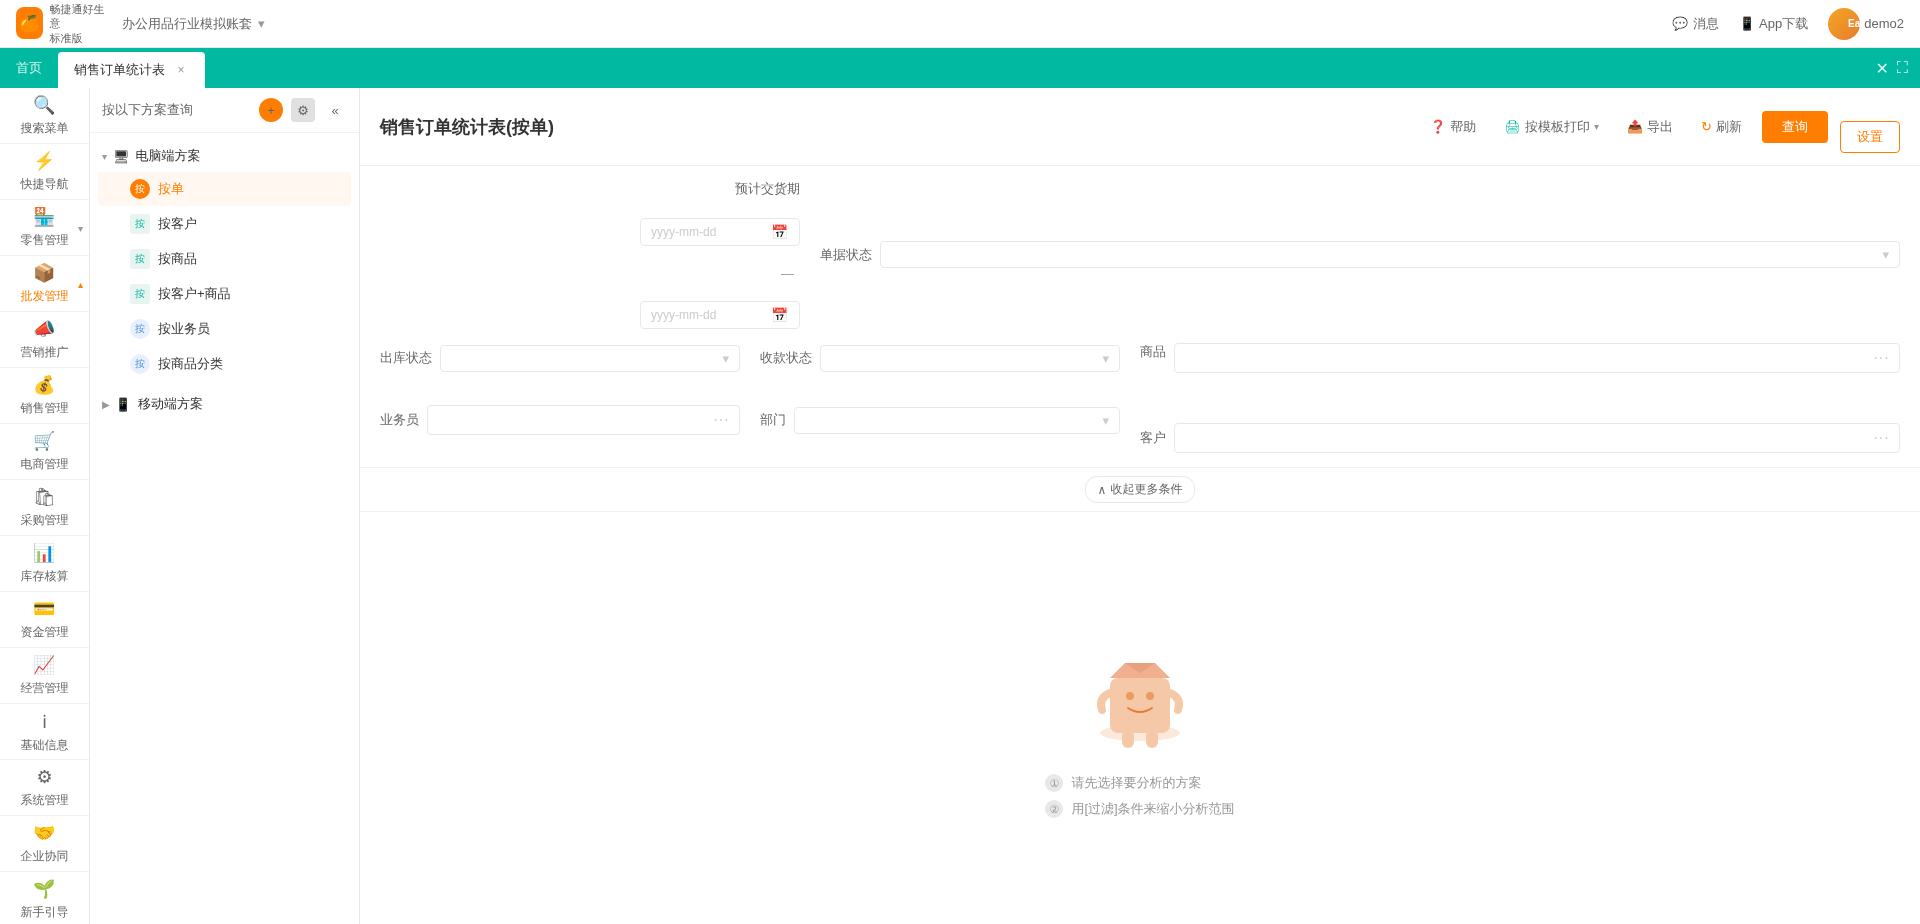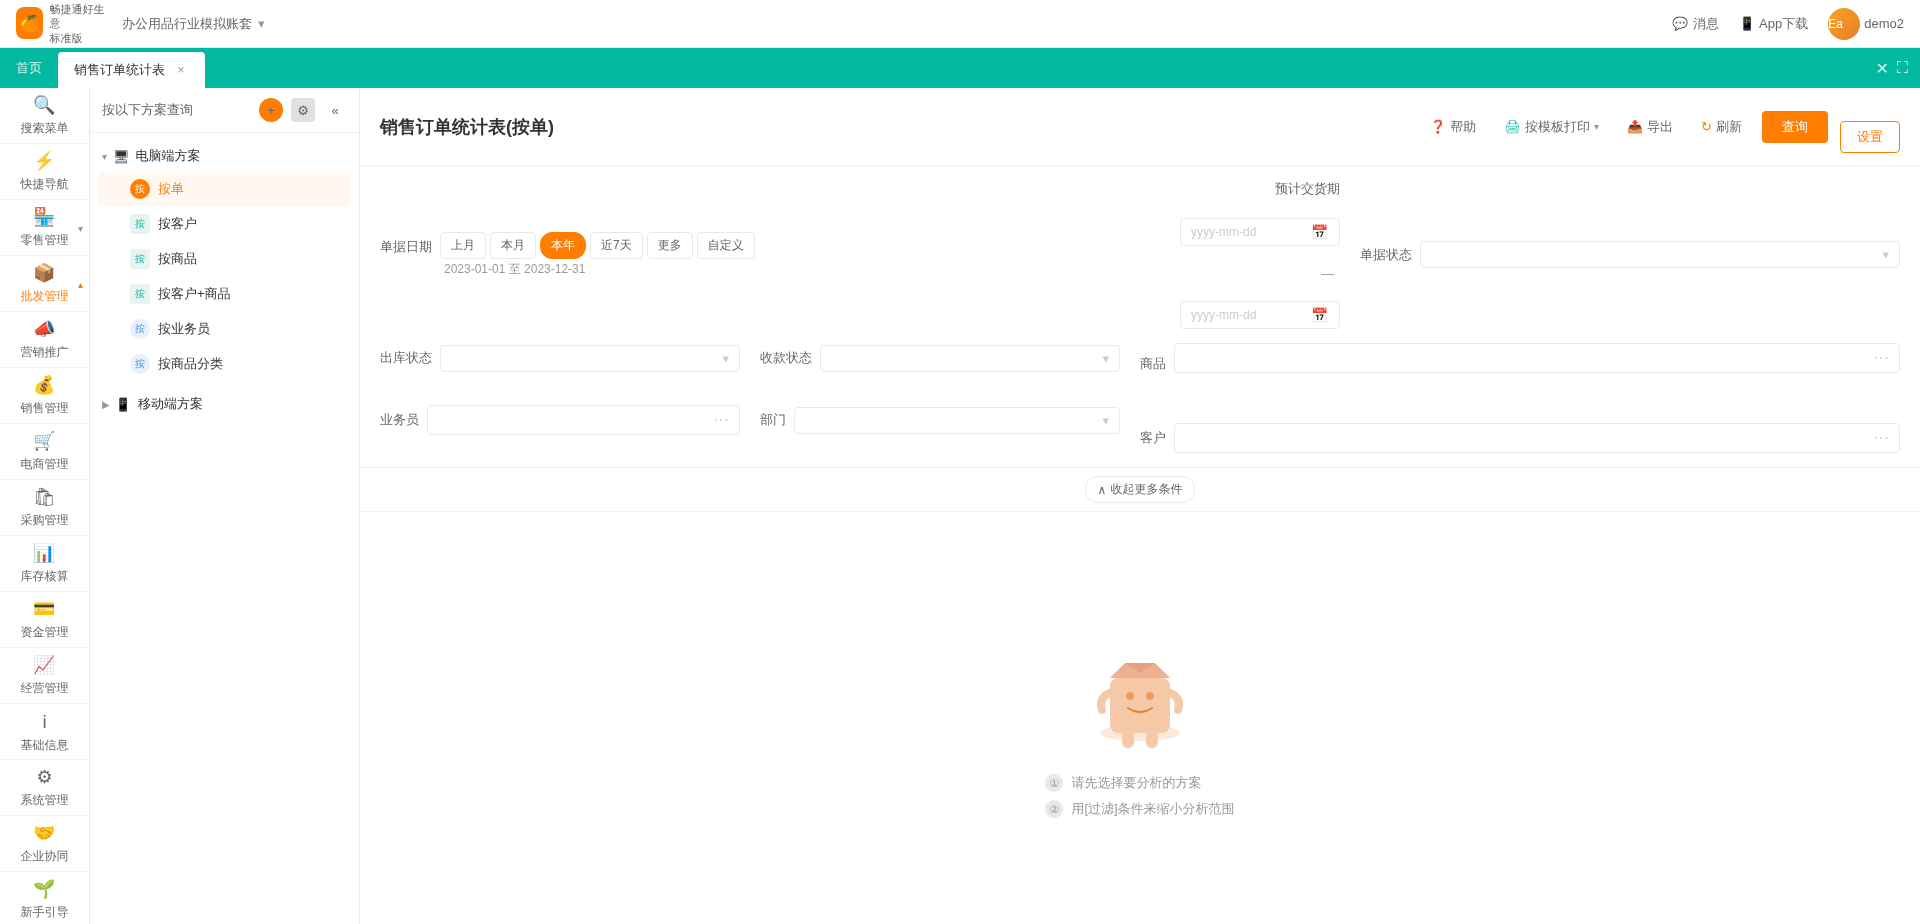--- a/index.html
+++ b/index.html
@@ -54,22 +54,22 @@
       align-items: center;
       gap: 4px;
       cursor: pointer;
       color: #666;
       font-size: 13px;
     }
     .avatar {
       width: 32px; height: 32px;
       border-radius: 50%;
       background: linear-gradient(135deg, #f5a623, #e87c2d);
-      display: flex; align-items: center; justify-content: flex-start;
-      color: white; font-size: 12px; font-weight: normal;
+      display: flex; align-items: center; justify-content: flex-end;
+      color: white; font-size: 10px; font-weight: bold;
     }
 
     
     .tabs-bar {
       height: 40px;
       background: #00b9a0;
       display: flex;
       align-items: center;
       padding: 0 0;
       position: fixed;
@@ -625,36 +625,20 @@
           </div>
           <button class="btn-primary">查询</button>
           <button class="btn-setting">设置</button>
         </div>
       </div>
 
       <div class="filter-area">
 
         <div class="filter-row">
 
-          <div style="display:flex;align-items:flex-start;gap:8px;min-width:520px;">
-            <span class="filter-label" style="margin-top:6px;">单据日期</span>
-            <div style="display:flex;flex-direction:column;">
-              <div class="filter-date-group">
-                <button class="date-quick-btn">上月</button>
-                <button class="date-quick-btn">本月</button>
-                <button class="date-quick-btn active">本年</button>
-                <button class="date-quick-btn">近7天</button>
-                <button class="date-quick-btn">更多</button>
-                <button class="date-quick-btn">自定义</button>
-              </div>
-              <div class="date-range">
-                <span>2023-01-01 至 2023-12-31</span>
-              </div>
-            </div>
-          </div>
 
           <div style="display:flex;align-items:flex-end;gap:20px;min-width:420px;flex-direction:column;">
             <span class="filter-label">预计交货期</span>
             <div class="date-input">
               <span style="color:#ccc;font-size:12px;">yyyy-mm-dd</span>
               <span style="color:#ff7d00;font-size:14px;">📅</span>
             </div>
             <span class="date-sep">—</span>
             <div class="date-input">
               <span style="color:#ccc;font-size:12px;">yyyy-mm-dd</span>
@@ -679,21 +663,21 @@
               <span style="color:#ccc;">▾</span>
             </div>
           </div>
           <div style="display:flex;align-items:center;gap:8px;min-width:360px;">
             <span class="filter-label">收款状态</span>
             <div class="filter-select" style="flex:1;min-width:220px;">
               <span style="color:#ccc;"></span>
               <span style="color:#ccc;">▾</span>
             </div>
           </div>
-          <div style="display:flex;align-items:flex-end;gap:8px;flex:1;">
+          <div style="display:flex;align-items:flex-start;gap:8px;flex:1;">
             <span class="filter-label">商品</span>
             <div class="filter-input" style="flex:1;">
               <span style="color:#ccc;"></span>
               <span class="filter-dots">···</span>
             </div>
           </div>
         </div>
 
         <div class="filter-row">
           <div style="display:flex;align-items:center;gap:8px;min-width:360px;">

